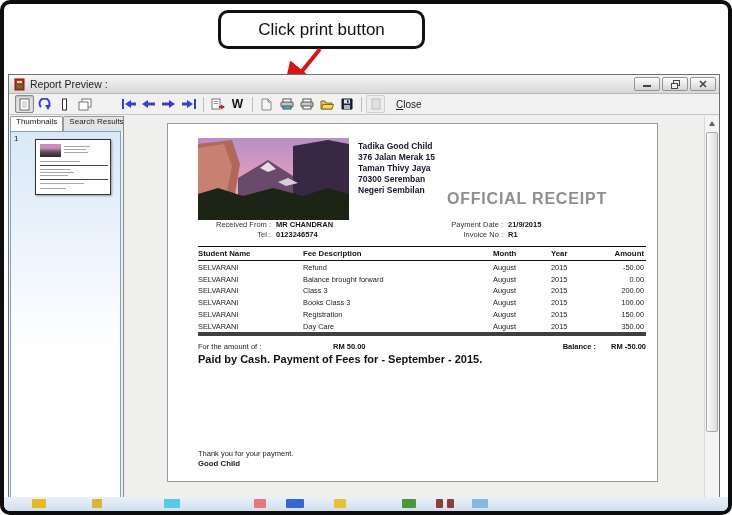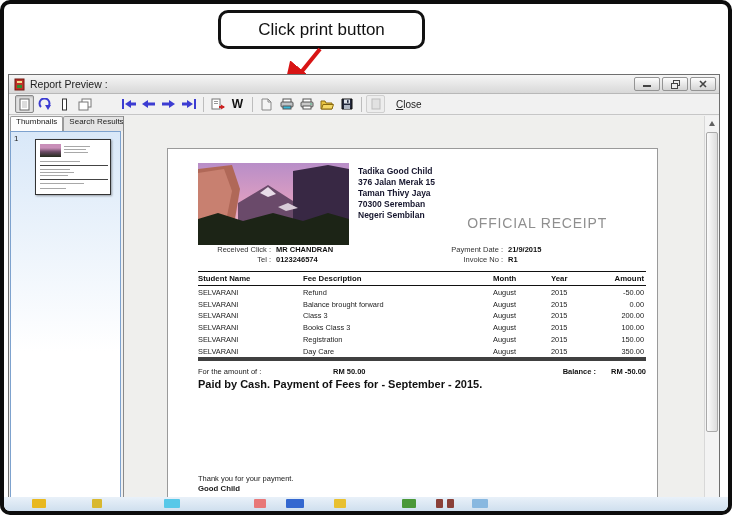--- a/index.html
+++ b/index.html
@@ -92,25 +92,25 @@
   .vs-up { height: 15px; display: flex; align-items: center; justify-content: center; }
   .vs-up::after { content: ""; border-left: 3.5px solid transparent; border-right: 3.5px solid transparent; border-bottom: 5px solid #616161; }
   .vs-thumb {
     position: absolute; left: 1px; right: 1px; top: 16px; height: 72%;
     background: linear-gradient(90deg, #fbfbfb, #dcdcdc); border: 1px solid #a9a9a9; border-radius: 2px;
   }
 
   
   .page {
     position: absolute; left: 43px; top: 7px; width: 491px; height: 359px;
-    background: #fff; border: 1px solid #9a9a9a; font-size: 7.5px; color: #1a1a1a; margin-top: 25px;
+    background: #fff; border: 1px solid #9a9a9a; font-size: 7.5px; color: #1a1a1a;
   }
   .photo { position: absolute; left: 30px; top: 14px; }
   .company { position: absolute; left: 190px; top: 17px; font-weight: bold; font-size: 8.5px; line-height: 11px; color: #16162e; }
-  .official { position: absolute; right: 50px; top: 66px; font-weight: normal; font-size: 14px; letter-spacing: .8px; color: #8f8f8f; }
+  .official { position: absolute; right: 50px; top: 66px; font-weight: bold; font-size: 16px; letter-spacing: .8px; color: #8f8f8f; }
 
   .fieldline { position: absolute; left: 0; width: 100%; height: 10px; }
   .fl-label { position: absolute; text-align: right; color: #333; }
   .fl-value { position: absolute; font-weight: bold; color: #111; }
 
   table.fees { position: absolute; left: 30px; top: 122px; width: 448px; border-collapse: collapse; border-bottom: 4px solid #404040; }
   table.fees th {
     font-size: 7.8px; text-align: left; padding: 2.2px 2px 2.2px 0;
     border-top: 1px solid #111; border-bottom: 1px solid #111; color: #111;
   }
@@ -345,21 +345,21 @@
             <div>Tadika Good Child</div>
             <div>376 Jalan Merak 15</div>
             <div>Taman Thivy Jaya</div>
             <div>70300 Seremban</div>
             <div>Negeri Sembilan</div>
           </div>
 
           <div class="official">OFFICIAL RECEIPT</div>
 
           <div class="fieldline" style="top:96px;">
-            <span class="fl-label" style="left:0; width:103px;">Received Click :</span>
+            <span class="fl-label" style="left:0; width:103px;">Received From :</span>
             <span class="fl-value" style="left:108px;">MR CHANDRAN</span>
             <span class="fl-label" style="left:200px; width:135px;">Payment Date :</span>
             <span class="fl-value" style="left:340px;">21/9/2015</span>
           </div>
           <div class="fieldline" style="top:106px;">
             <span class="fl-label" style="left:0; width:103px;">Tel :</span>
             <span class="fl-value" style="left:108px;">0123246574</span>
             <span class="fl-label" style="left:200px; width:135px;">Invoice No :</span>
             <span class="fl-value" style="left:340px;">R1</span>
           </div>

